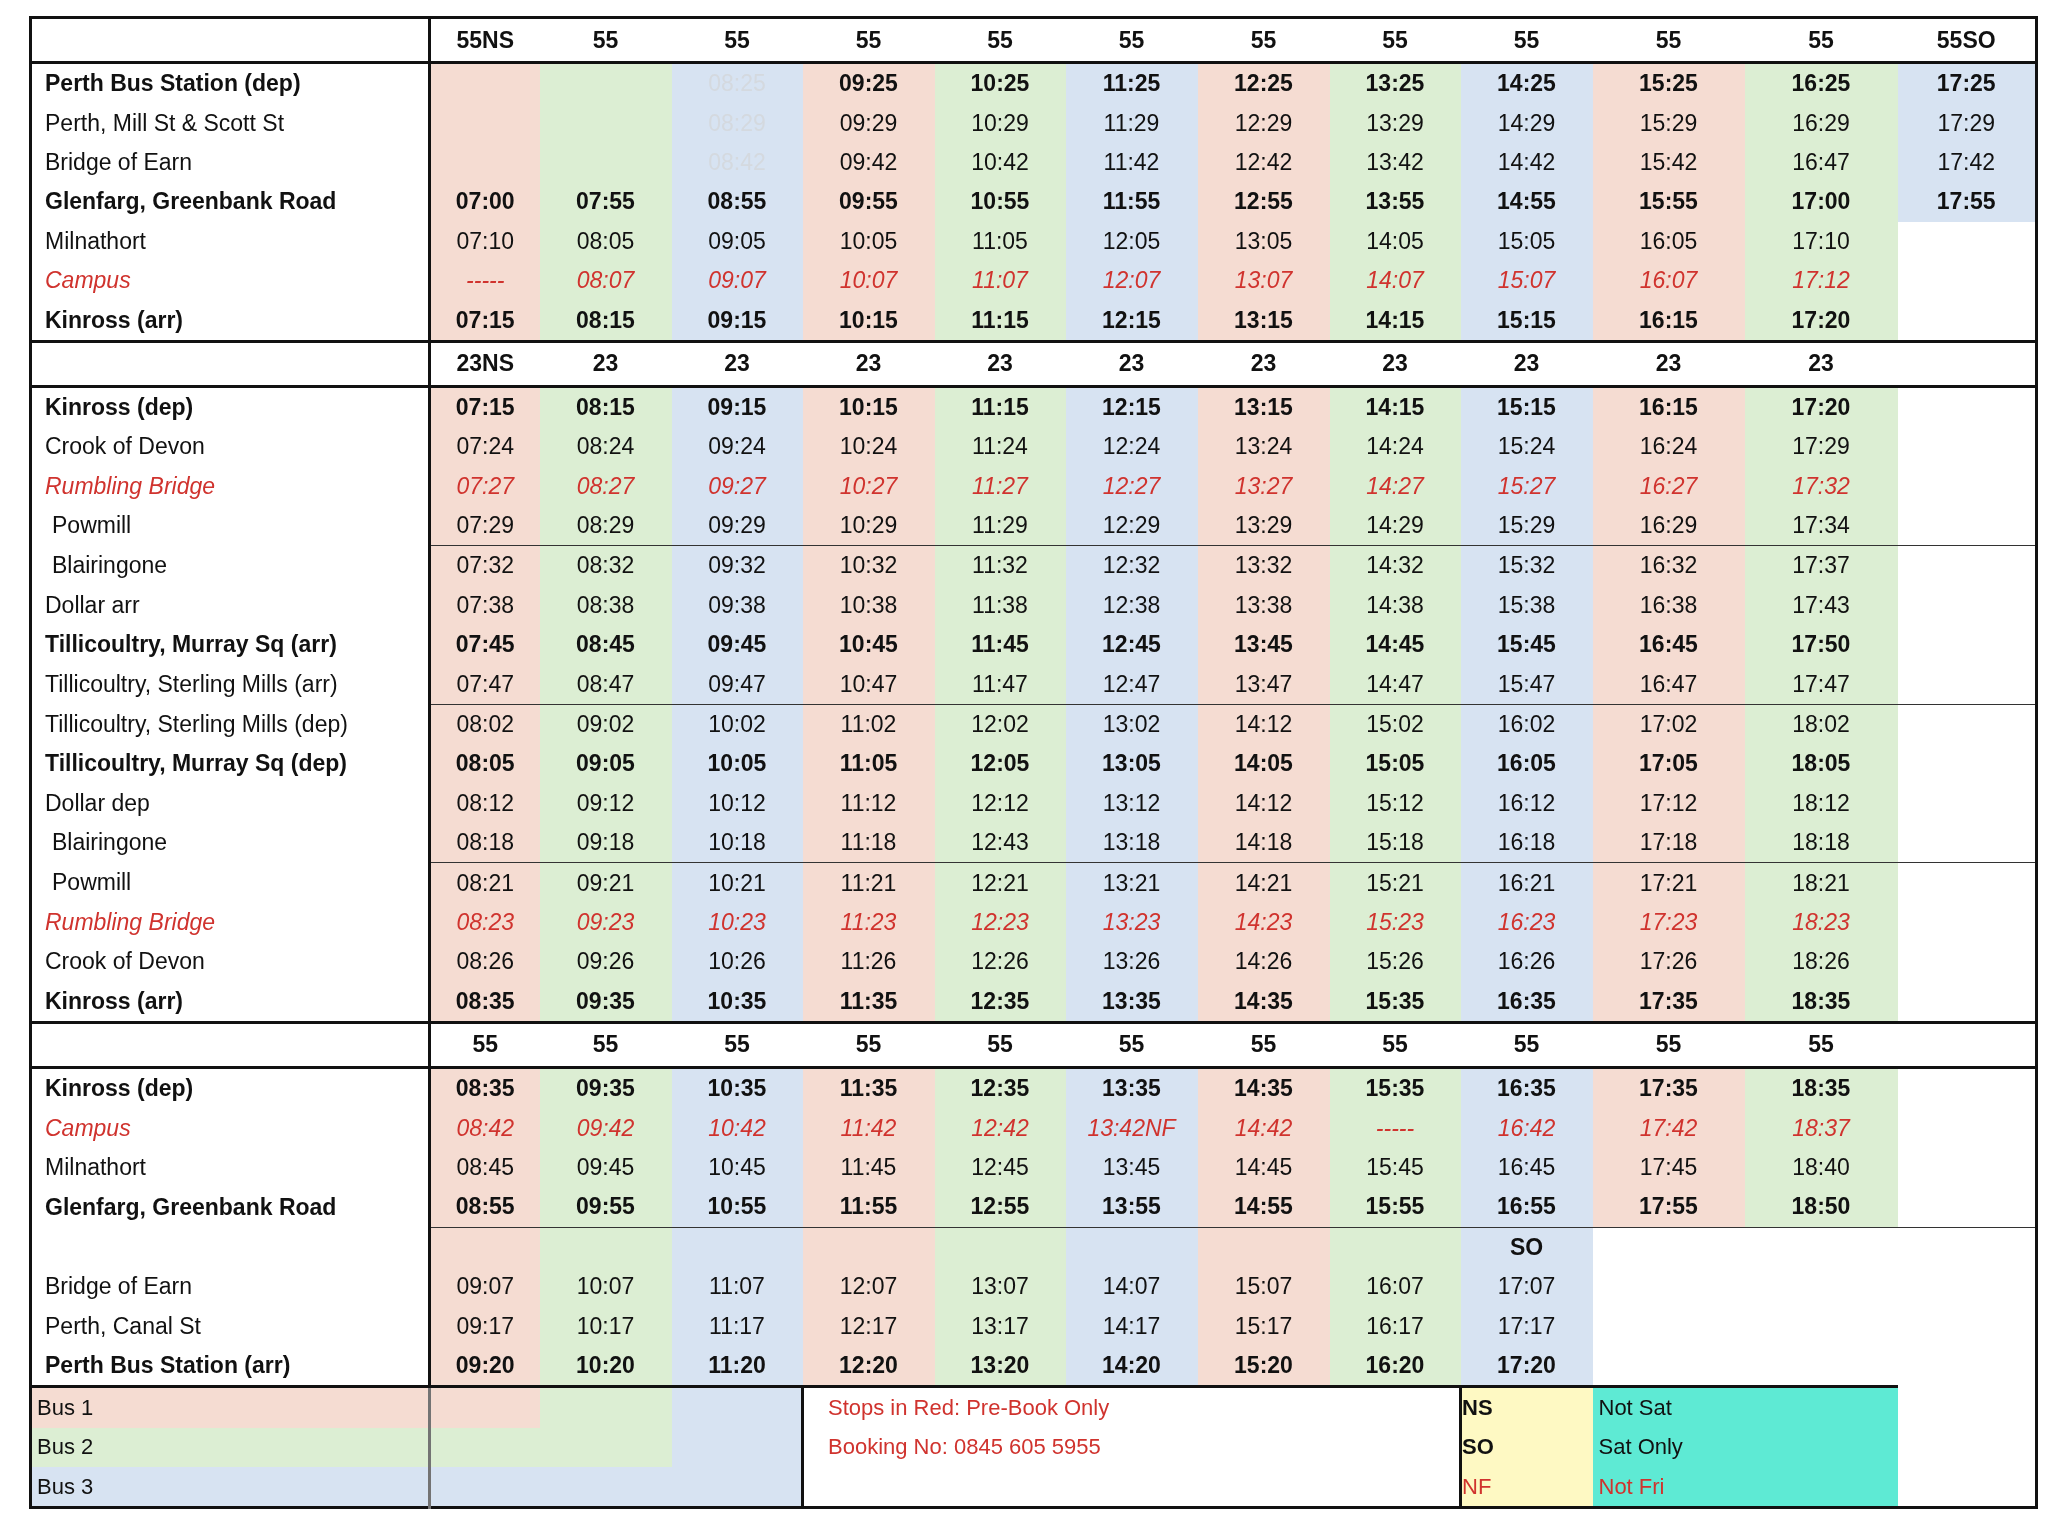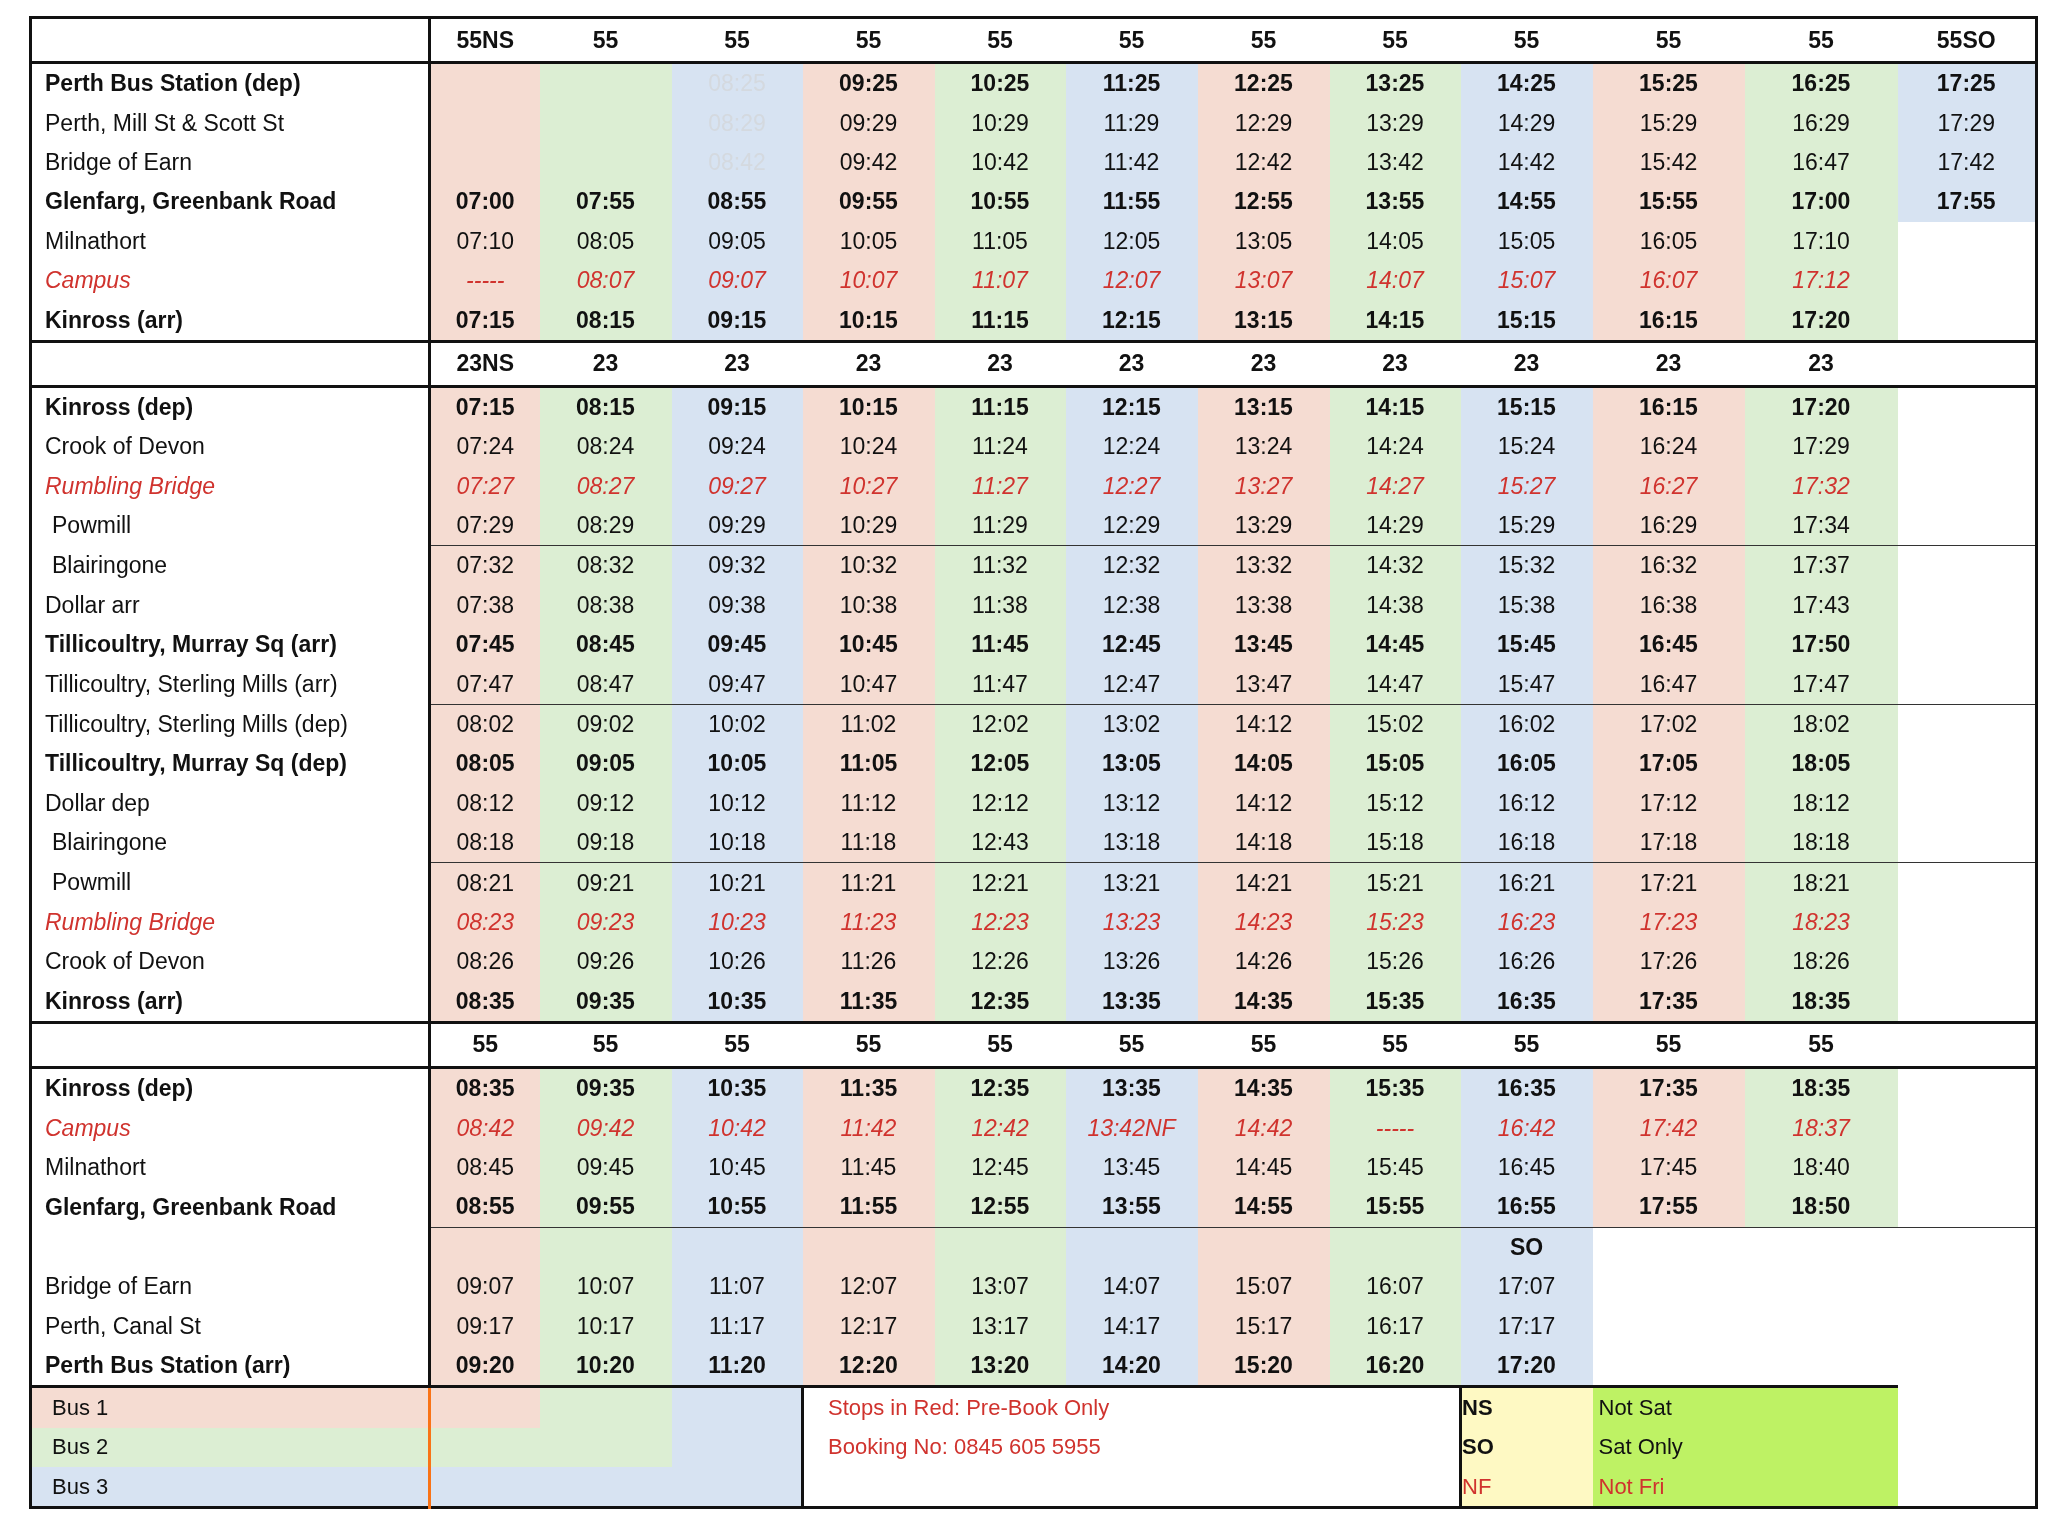--- a/index.html
+++ b/index.html
@@ -18,26 +18,26 @@
   #tt tr.thin-top td.t { border-top: 1.5px solid #333; }
   #tt tr.bold td { font-weight: bold; }
   #tt tr.red td { color: #d0332e; font-style: italic; }
   #tt td.faded { color: #d4d9df !important; font-weight: normal !important; }
   #tt td.c1 { background: #f5dcd2; }
   #tt td.c2 { background: #dceed3; }
   #tt td.c3 { background: #d7e3f2; }
   #tt td.cw { background: #ffffff; }
   
   #tt tr.leg td { height: 39.4px; font-size: 22px; }
-  #tt tr.leg td.lab { text-align: left; padding-left: 20px; border-right: 3px solid #f97316; font-weight: normal; }
+  #tt tr.leg td.lab { text-align: left; padding-left: 5px; border-right: 3px solid #737373; font-weight: normal; }
   #tt td.legnote { text-align: left; padding-left: 24px; color: #d0332e; background: #fff;
                    border-left: 3px solid #111; border-right: 3px solid #111; font-size: 22px; }
   #tt td.keyabbr { text-align: left; font-weight: bold; background: #fef9c3; font-size: 22px; }
   #tt td.keyabbr.red, #tt td.keytext.red { color: #d0332e; font-weight: normal; }
-  #tt td.keytext { text-align: left; background: #bef264; font-size: 22px; padding-left: 6px; }
+  #tt td.keytext { text-align: left; background: #5eead4; font-size: 22px; padding-left: 6px; }
   #tt tr.leg-first td { border-top: 3px solid #111; }
 </style>
 </head>
 <body>
 
 <table id="tt">
   <colgroup>
     <col style="width:399px">
     <col style="width:110px">
     <col style="width:132px">

